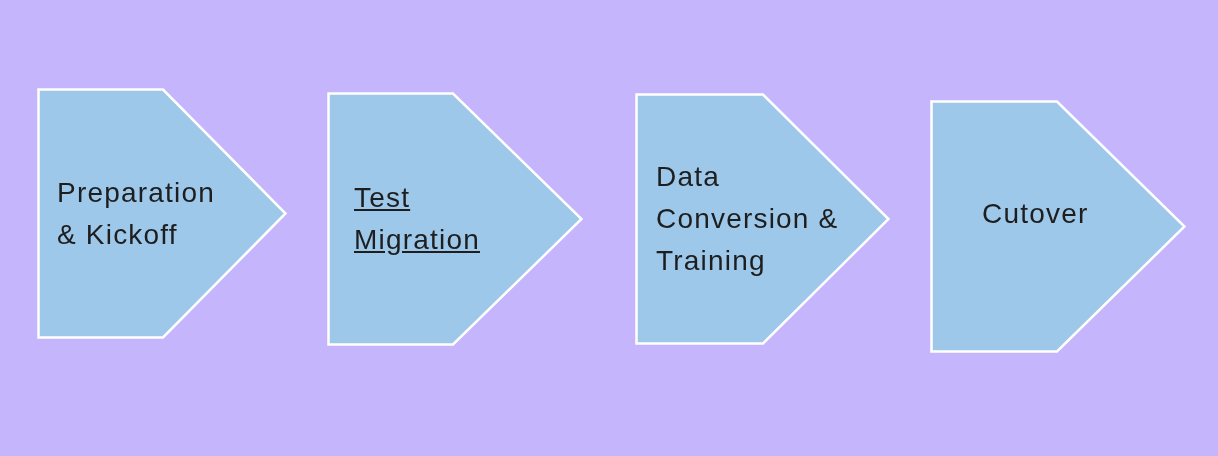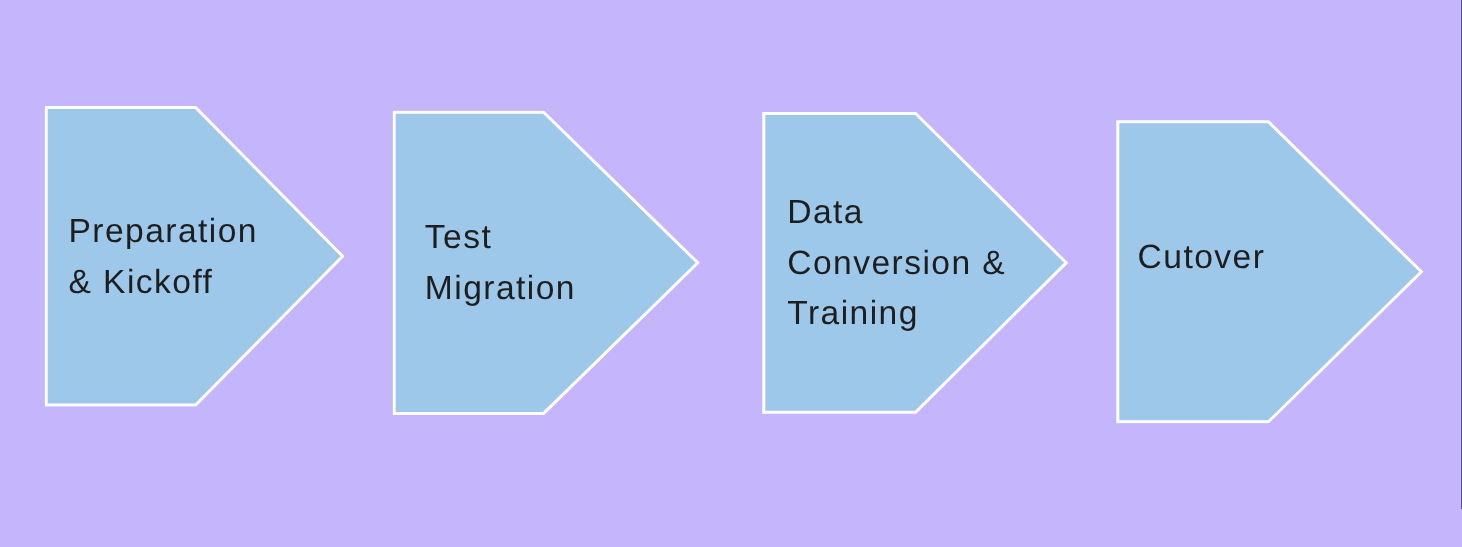--- a/index.html
+++ b/index.html
@@ -35,23 +35,23 @@
     font-size: 28px;
     line-height: 42px;
     letter-spacing: 1.2px;
     color: #1E1E1E;
   }
   .stage-1 { left: 37px;  top: 88px;  width: 250px; height: 251px; }
   .stage-2 { left: 327px; top: 92px;  width: 256px; height: 254px; }
   .stage-3 { left: 635px; top: 93px;  width: 255px; height: 252px; }
   .stage-4 { left: 930px; top: 100px; width: 256px; height: 253px; }
   .label-1 { padding-left: 20px; }
-  .label-2 { padding-left: 27px; }
+  .label-2 { padding-left: 27px; text-decoration: underline; }
   .label-3 { padding-left: 21px; }
-  .label-4 { padding-left: 18px; padding-bottom: 26px; }
+  .label-4 { padding-left: 52px; padding-bottom: 26px; }
 </style>
 </head>
 <body>
 
 <div class="canvas">
 
   <div class="stage stage-1">
     <svg width="250" height="251" viewBox="0 0 250 251">
       <polygon points="1.5,1.5 126,1.5 248.5,125.5 126,249.5 1.5,249.5" fill="#9DC8EA"></polygon>
     </svg>

